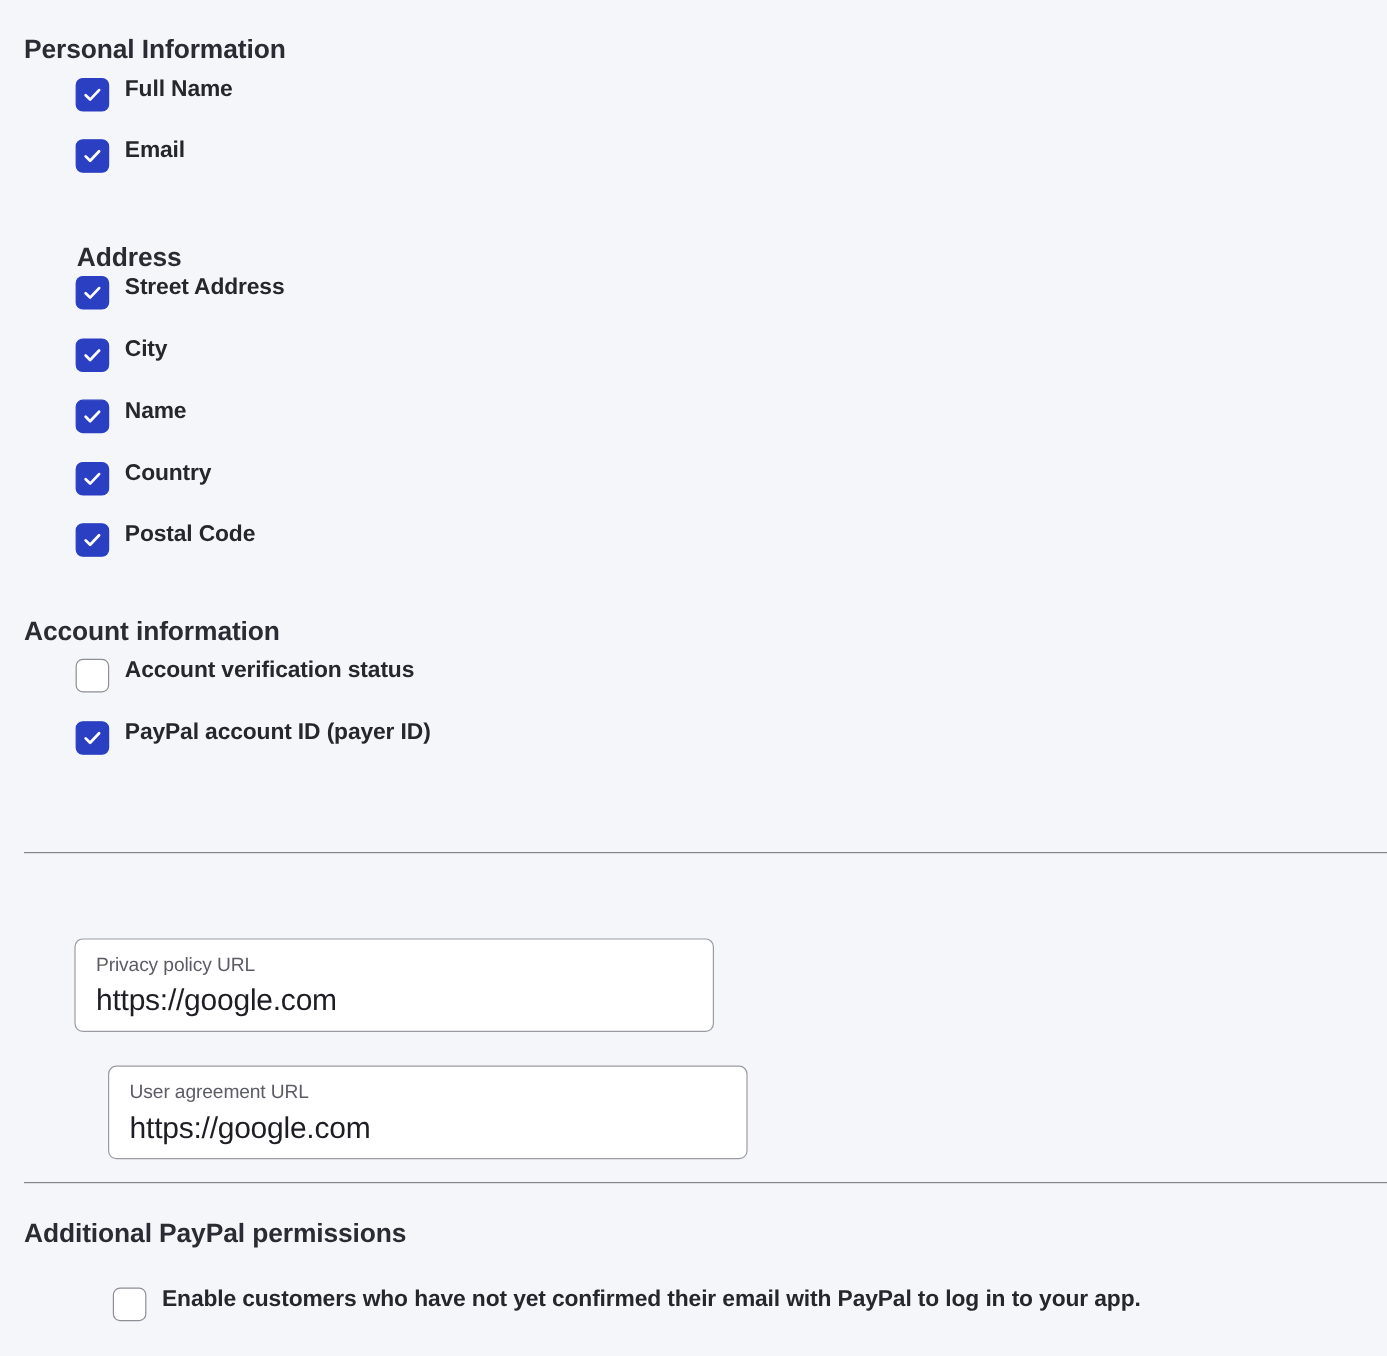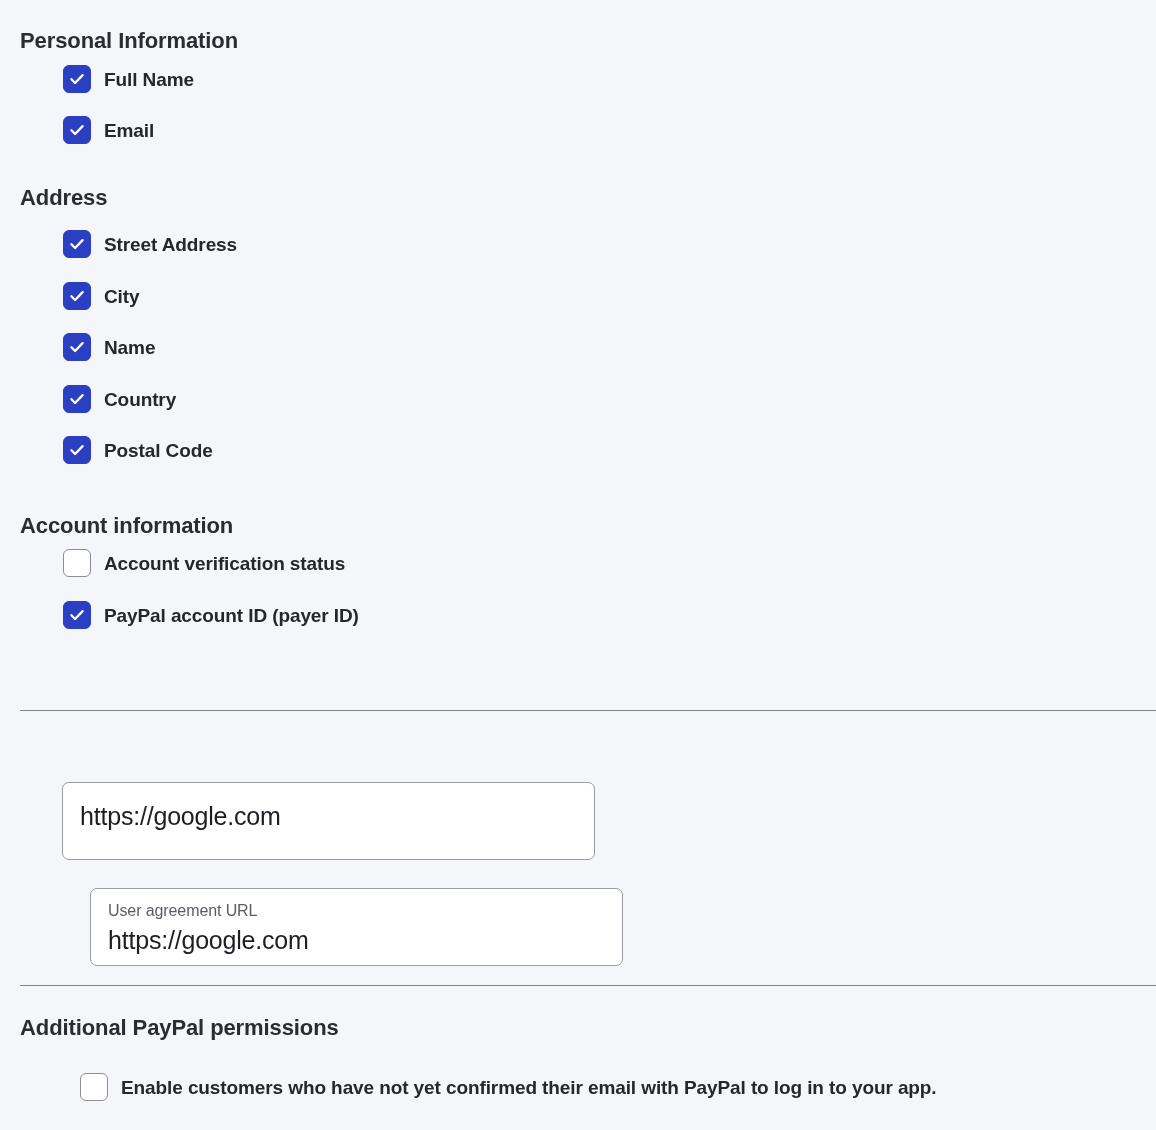--- a/index.html
+++ b/index.html
@@ -32,26 +32,25 @@
     position: absolute;
     left: 20px;
     white-space: nowrap;
   }
 
   
   .cb-row {
     position: absolute;
     left: 63px;
     display: flex;
-    align-items: center;
     gap: 13px;
     height: 28px;
   }
   .cb-row.wide {
-    left: 63px;
+    left: 77px;
     padding-left: 17px;
   }
   .cb-box {
     width: 28px;
     height: 28px;
     box-sizing: border-box;
     border-radius: 6px;
     flex: 0 0 auto;
     position: relative;
     display: inline-block;
@@ -137,21 +136,21 @@
 
   <div class="cb-row" style="top:116px;">
     <span class="cb-box checked">
       <svg width="18" height="18" viewBox="0 0 18 18" aria-hidden="true">
         <path d="M3.4 9.3 L7.1 13 L14.6 5.1" fill="none" stroke="#ffffff" stroke-width="2.3" stroke-linecap="round" stroke-linejoin="round"></path>
       </svg>
     </span>
     <span class="cb-label">Email</span>
   </div>
 
-  <div class="section-heading" style="top:187px;">Address</div>
+  <div class="section-heading" style="top:204px;margin-left:44px;">Address</div>
 
   <div class="cb-row" style="top:230px;">
     <span class="cb-box checked">
       <svg width="18" height="18" viewBox="0 0 18 18" aria-hidden="true">
         <path d="M3.4 9.3 L7.1 13 L14.6 5.1" fill="none" stroke="#ffffff" stroke-width="2.3" stroke-linecap="round" stroke-linejoin="round"></path>
       </svg>
     </span>
     <span class="cb-label">Street Address</span>
   </div>
 
@@ -204,20 +203,21 @@
 
   <div class="cb-row" style="top:549px;">
     <span class="cb-box unchecked"></span>
     <span class="cb-label">Account verification status</span>
   </div>
 
   <div class="divider" style="top:710px;"></div>
 
 
   <div class="field" style="top:782px;">
+    <span class="field-label">Privacy policy URL</span>
     <span class="field-value">https://google.com</span>
   </div>
 
   <div class="field" style="top:888px;margin-left:28px;">
     <span class="field-label">User agreement URL</span>
     <span class="field-value">https://google.com</span>
   </div>
 
   <div class="divider" style="top:985px;"></div>
 

